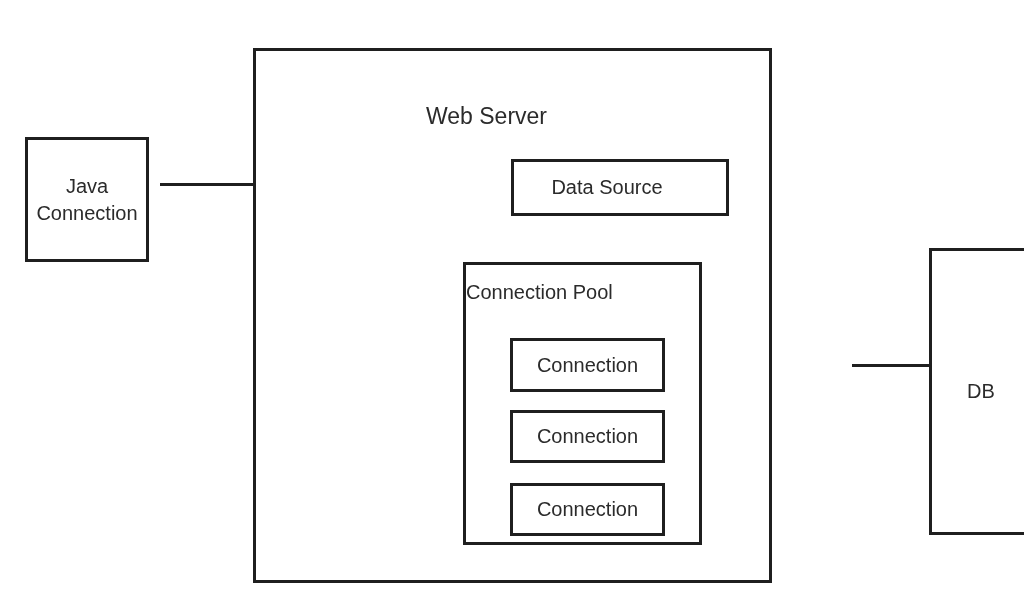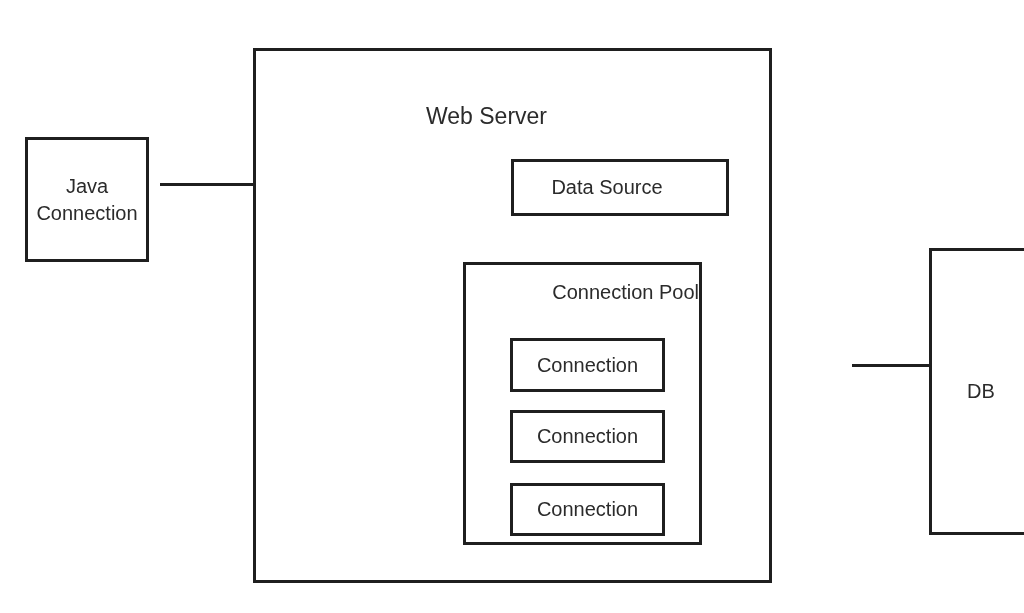--- a/index.html
+++ b/index.html
@@ -52,21 +52,21 @@
   }
   
   .data-source { left: 463px; top: 159px; width: 218px; height: 57px; padding-right: 26px; margin-left: 48px; }
   
   .conn-pool { left: 463px; top: 262px; width: 239px; height: 283px; display: block; }
   .conn-pool-label {
     position: absolute;
     left: 0;
     top: 14px;
     width: 100%;
-    text-align: right;
+    text-align: left;
     font-size: 20px;
     white-space: nowrap;
   }
   .conn-1 { left: 510px; top: 338px; width: 155px; height: 54px; }
   .conn-2 { left: 510px; top: 410px; width: 155px; height: 53px; }
   .conn-3 { left: 510px; top: 483px; width: 155px; height: 53px; }
   
   .jdbc { left: 755px; top: 327px; width: 97px; height: 82px; z-index: 5; }
   
   .db { left: 929px; top: 248px; width: 104px; height: 287px; }

